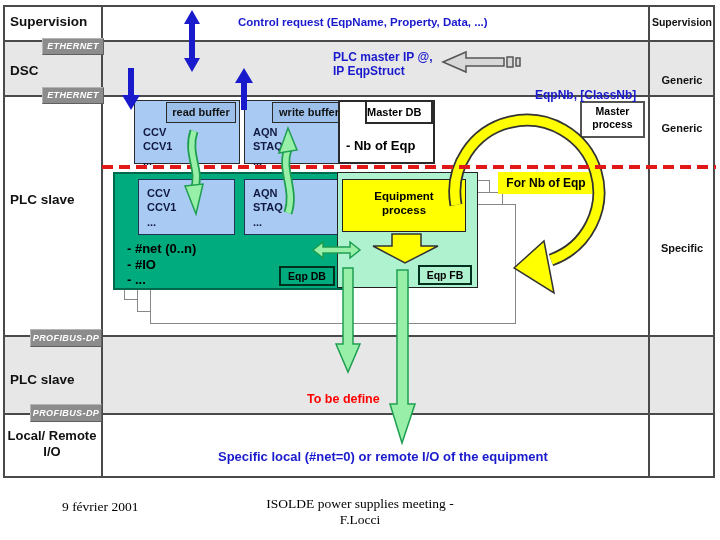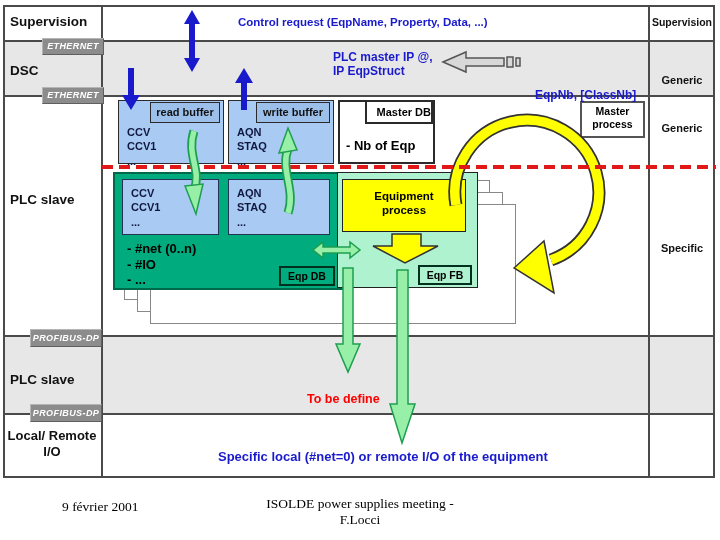--- a/index.html
+++ b/index.html
@@ -14,21 +14,21 @@
   
   .layer-label{font-weight:bold;font-size:13.5px;color:#111;z-index:6;}
   .scope-label{font-weight:bold;font-size:10.5px;color:#111;text-align:center;z-index:6;}
   .badge{background:#8c8c8c;color:#fff;font-weight:bold;font-style:italic;font-size:9px;
          text-align:center;line-height:15px;z-index:10;letter-spacing:.4px;
          border-top:1px solid #b5b5b5;border-left:1px solid #b5b5b5;
          border-right:1px solid #5f5f5f;border-bottom:1px solid #5f5f5f;}
   
   .sheet{background:#fff;border:1.5px solid #888;z-index:2;}
   
-  .bluebox{background:#a9caf2;border:1.5px solid #2a2a2a;z-index:5;}
+  .bluebox{background:#a9caf2;border:1.5px solid #2a2a2a;z-index:5;margin-left:16px;}
   .bluechip{position:absolute;background:#9cc0ea;border:1.5px solid #2a2a2a;font-weight:bold;
             font-size:11px;text-align:center;color:#111;z-index:6;}
   .bluebox .items{position:absolute;left:8px;top:24px;font-weight:bold;font-size:11px;
                   line-height:1.3;color:#101840;}
   .whitebox{background:#fff;border:2px solid #2a2a2a;z-index:5;}
   .greenbox{background:#00ab7d;border:2px solid #00694c;z-index:5;}
   .mintbox{background:#aef2d0;border:1.5px solid #222;z-index:5;}
   .yellowbox{background:#ffff00;border:1.5px solid #222;z-index:6;}
   .chip-green{position:absolute;background:#00ab7d;border:2px solid #00311f;font-weight:bold;
               font-size:10.5px;color:#000;text-align:center;z-index:7;}
@@ -90,21 +90,21 @@
 CCV1
 ...</div>
   </div>
   <div class="abs bluebox" style="left:228px;top:100px;width:104px;height:62px;">
     <div class="bluechip" style="left:27px;top:1px;width:72px;height:19px;line-height:19px;">write buffer</div>
     <div class="items pre">AQN
 STAQ
 ...</div>
   </div>
   <div class="abs whitebox" style="left:338px;top:100px;width:93px;height:60px;">
-    <div class="abs whitebox" style="left:25px;top:-2px;width:64px;height:20px;font-weight:bold;font-size:11px;text-align:right;line-height:20px;">Master DB</div>
+    <div class="abs whitebox" style="left:25px;top:-2px;width:64px;height:20px;font-weight:bold;font-size:11px;text-align:left;line-height:20px;">Master DB</div>
     <div class="abs black-note" style="left:6px;top:36px;font-size:13px;">- Nb of Eqp</div>
   </div>
   <div class="abs whitebox pre" style="left:580px;top:101px;width:61px;height:31px;border-color:#555;font-weight:bold;font-size:10.5px;text-align:center;line-height:1.25;padding-top:2px;">Master
 process</div>
 
   <div class="abs greenbox" style="left:113px;top:172px;width:228px;height:114px;">
     <div class="abs bluebox" style="left:7px;top:5px;width:95px;height:54px;border-color:#223355;">
       <div class="items pre" style="top:6px;">CCV
 CCV1
 ...</div>
@@ -117,20 +117,21 @@
     <div class="abs black-note pre" style="left:12px;top:67px;font-size:13px;line-height:1.2;">- #net (0..n)
 - #IO
 - ...</div>
     <div class="chip-green" style="left:164px;top:92px;width:52px;height:16px;line-height:16px;">Eqp DB</div>
   </div>
   <div class="abs mintbox" style="left:337px;top:172px;width:139px;height:114px;">
     <div class="abs yellowbox pre" style="left:4px;top:6px;width:124px;height:53px;font-weight:bold;font-size:11.5px;text-align:center;line-height:1.25;padding-top:9px;box-sizing:border-box;">Equipment
 process</div>
     <div class="chip-mint" style="left:80px;top:92px;width:50px;height:16px;line-height:16px;">Eqp FB</div>
   </div>
+  <div class="abs" style="left:498px;top:172px;width:96px;height:22px;background:#ffff00;z-index:6;font-weight:bold;font-size:12px;text-align:center;line-height:22px;color:#000;">For Nb of Eqp</div>
 
   <svg id="arrow-layer" width="720" height="540" viewBox="0 0 720 540">
 
     <path d="M456 205 A72 72 0 1 1 551 260" fill="none" stroke="#333333" stroke-width="13"></path>
     <path d="M456 205 A72 72 0 1 1 551 260" fill="none" stroke="#ffff00" stroke-width="9.5"></path>
     <polygon points="514,268 544,241 554,293" fill="#ffff00" stroke="#333333" stroke-width="1.5"></polygon>
 
     <line x1="102" y1="167" x2="716" y2="167" stroke="#e01818" stroke-width="4" stroke-dasharray="11 6"></line>
 
     <polygon points="192,10 200,24 195,24 195,58 200,58 192,72 184,58 189,58 189,24 184,24" fill="#1a1acd"></polygon>

